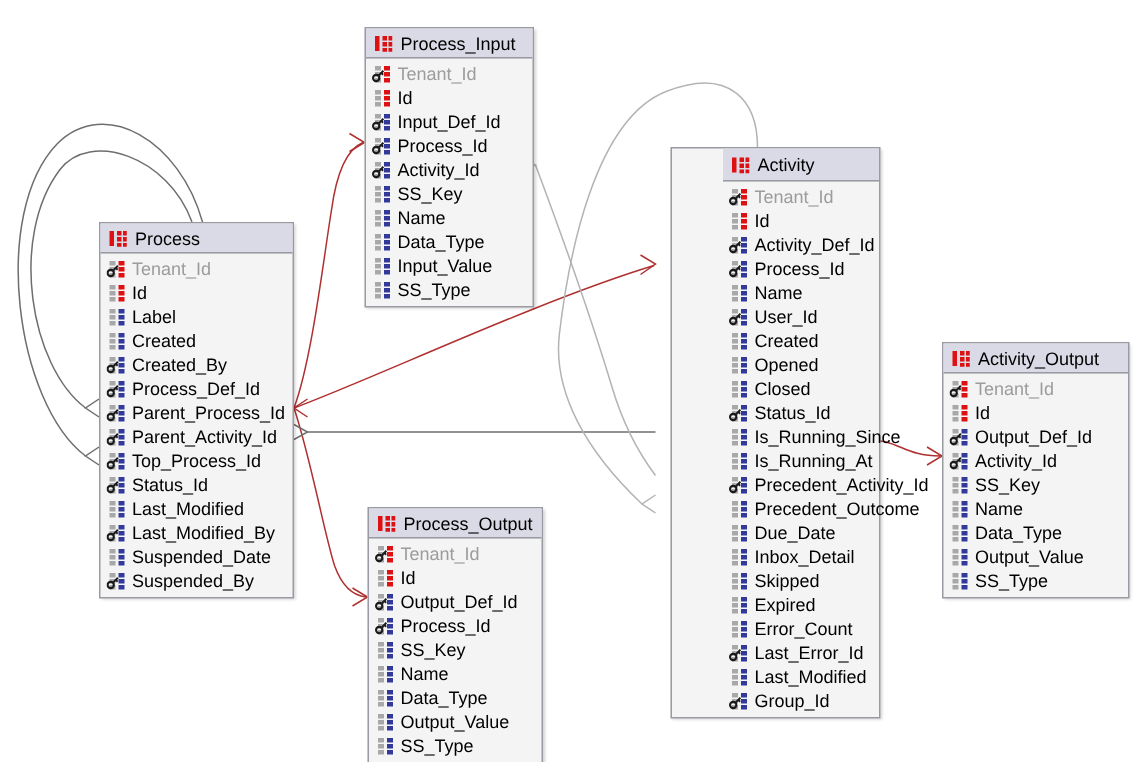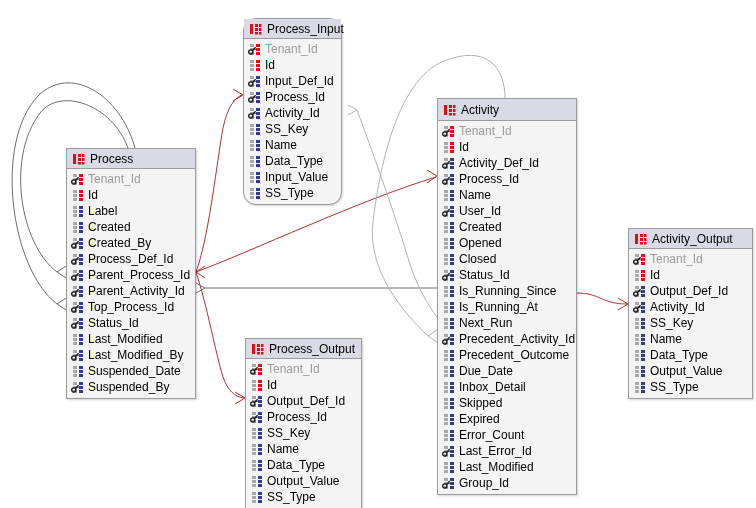--- a/index.html
+++ b/index.html
@@ -301,21 +301,21 @@
                 <rect x="2" y="9" width="4" height="3" fill="#a8a8a8"></rect>
                 <rect x="8" y="9" width="4" height="3" fill="#33399b"></rect>
                 <circle cx="2.8" cy="9" r="2.1" fill="none" stroke="#1a1a1a" stroke-width="1.4"></circle>
                 <path d="M4.2,7.6 L7.6,4.2 M6.2,5.6 L7.4,6.8" stroke="#1a1a1a" stroke-width="1.3" fill="none"></path>
               </svg>
             </span>
             <span class="col-label">Suspended_By</span>
           </div>
         </div>
       </div>
-      <div class="db-table" style="left: 243px; top: 18px; width: 99px; border-radius: 13px;">
+      <div class="db-table" style="left: 243px; top: 18px; width: 113px;">
         <div class="db-table-header">
           <span class="icon">
             <svg width="13" height="12" viewBox="0 0 13 12">
               <rect x="1" y="1" width="3" height="10" fill="#dd1111"></rect>
               <rect x="6" y="1" width="3" height="3" fill="#dd1111"></rect>
               <rect x="10" y="1" width="2.5" height="3" fill="#dd1111"></rect>
               <rect x="6" y="5" width="3" height="3" fill="#dd1111"></rect>
               <rect x="10" y="5" width="2.5" height="3" fill="#dd1111"></rect>
               <rect x="6" y="9" width="3" height="2.5" fill="#dd1111"></rect>
               <rect x="10" y="9" width="2.5" height="2.5" fill="#dd1111"></rect>
@@ -598,21 +598,21 @@
                 <rect x="2" y="5" width="4" height="3" fill="#a8a8a8"></rect>
                 <rect x="8" y="5" width="4" height="3" fill="#33399b"></rect>
                 <rect x="2" y="9" width="4" height="3" fill="#a8a8a8"></rect>
                 <rect x="8" y="9" width="4" height="3" fill="#33399b"></rect>
               </svg>
             </span>
             <span class="col-label">SS_Type</span>
           </div>
         </div>
       </div>
-      <div class="db-table" style="left: 437px; top: 98px; width: 140px;">
+      <div class="db-table" style="left: 447px; top: 98px; width: 140px; padding-left: 34px;">
         <div class="db-table-header" style="height: 22px;">
           <span class="icon">
             <svg width="13" height="12" viewBox="0 0 13 12">
               <rect x="1" y="1" width="3" height="10" fill="#dd1111"></rect>
               <rect x="6" y="1" width="3" height="3" fill="#dd1111"></rect>
               <rect x="10" y="1" width="2.5" height="3" fill="#dd1111"></rect>
               <rect x="6" y="5" width="3" height="3" fill="#dd1111"></rect>
               <rect x="10" y="5" width="2.5" height="3" fill="#dd1111"></rect>
               <rect x="6" y="9" width="3" height="2.5" fill="#dd1111"></rect>
               <rect x="10" y="9" width="2.5" height="2.5" fill="#dd1111"></rect>
@@ -779,33 +779,20 @@
               <svg width="13" height="13" viewBox="0 0 13 13">
                 <rect x="2" y="1" width="4" height="3" fill="#a8a8a8"></rect>
                 <rect x="8" y="1" width="4" height="3" fill="#33399b"></rect>
                 <rect x="2" y="5" width="4" height="3" fill="#a8a8a8"></rect>
                 <rect x="8" y="5" width="4" height="3" fill="#33399b"></rect>
                 <rect x="2" y="9" width="4" height="3" fill="#a8a8a8"></rect>
                 <rect x="8" y="9" width="4" height="3" fill="#33399b"></rect>
               </svg>
             </span>
             <span class="col-label">Is_Running_At</span>
-          </div>
-          <div class="db-row">
-            <span class="icon">
-              <svg width="13" height="13" viewBox="0 0 13 13">
-                <rect x="2" y="1" width="4" height="3" fill="#a8a8a8"></rect>
-                <rect x="8" y="1" width="4" height="3" fill="#33399b"></rect>
-                <rect x="2" y="5" width="4" height="3" fill="#a8a8a8"></rect>
-                <rect x="8" y="5" width="4" height="3" fill="#33399b"></rect>
-                <rect x="2" y="9" width="4" height="3" fill="#a8a8a8"></rect>
-                <rect x="8" y="9" width="4" height="3" fill="#33399b"></rect>
-              </svg>
-            </span>
-            <span class="col-label">Next_Run</span>
           </div>
           <div class="db-row">
             <span class="icon">
               <svg width="13" height="13" viewBox="0 0 13 13">
                 <rect x="2" y="1" width="4" height="3" fill="#a8a8a8"></rect>
                 <rect x="8" y="1" width="4" height="3" fill="#33399b"></rect>
                 <rect x="2" y="5" width="4" height="3" fill="#a8a8a8"></rect>
                 <rect x="8" y="5" width="4" height="3" fill="#33399b"></rect>
                 <rect x="2" y="9" width="4" height="3" fill="#a8a8a8"></rect>
                 <rect x="8" y="9" width="4" height="3" fill="#33399b"></rect>

